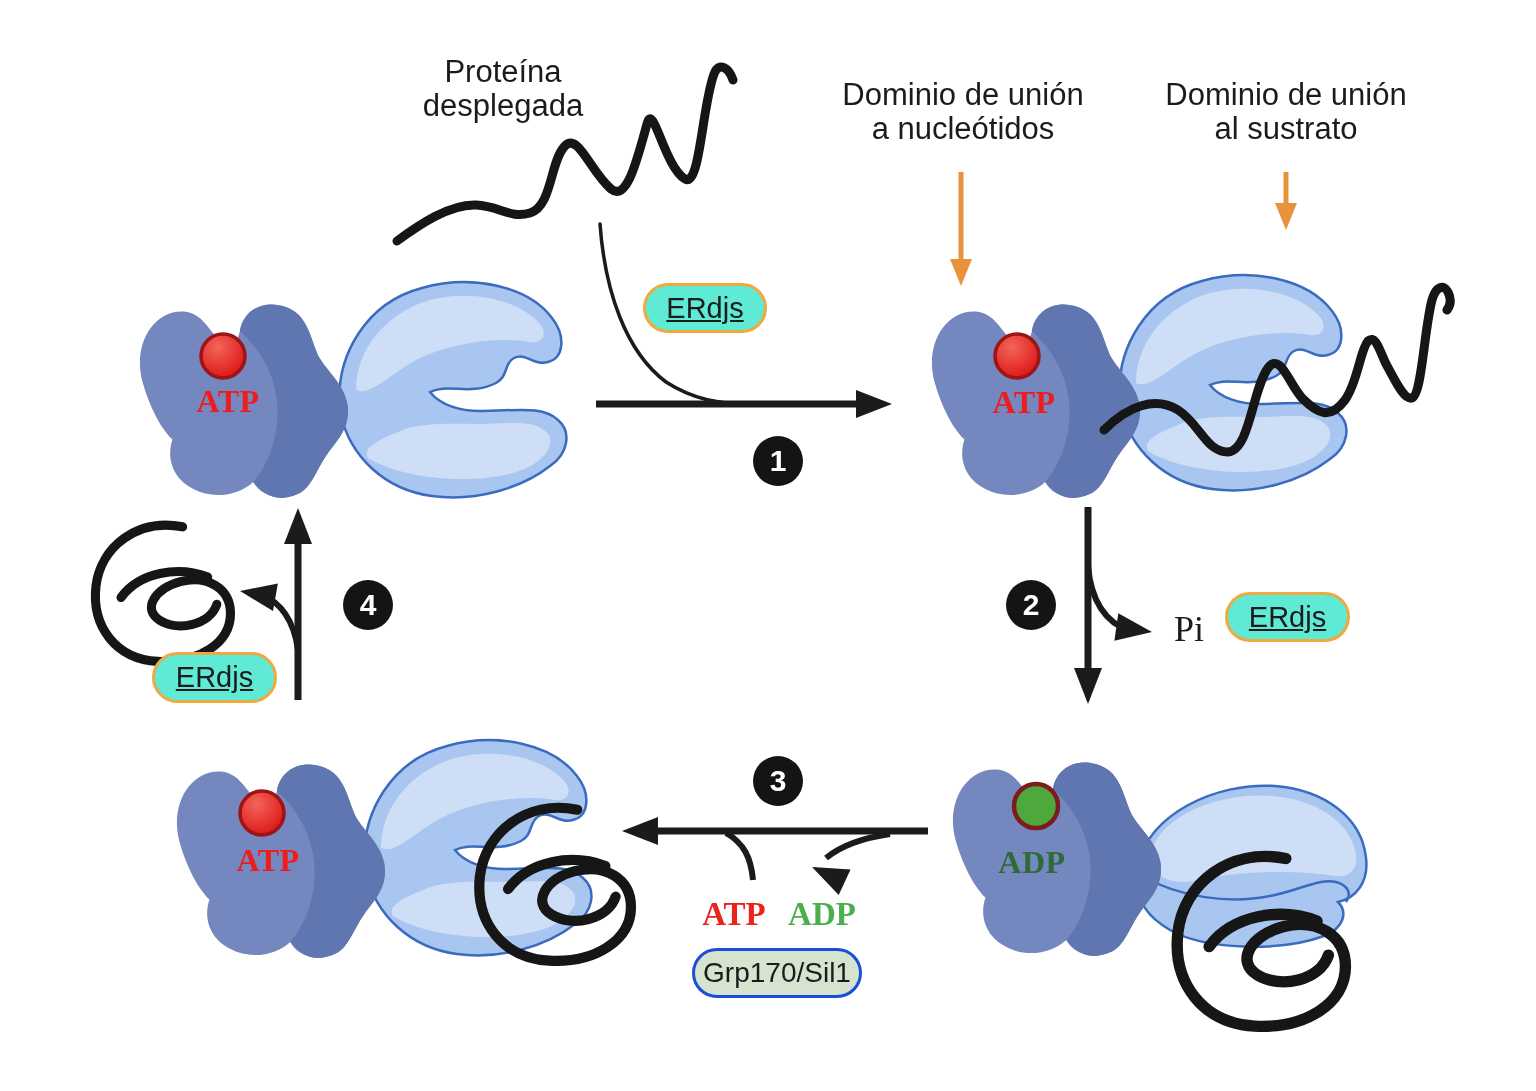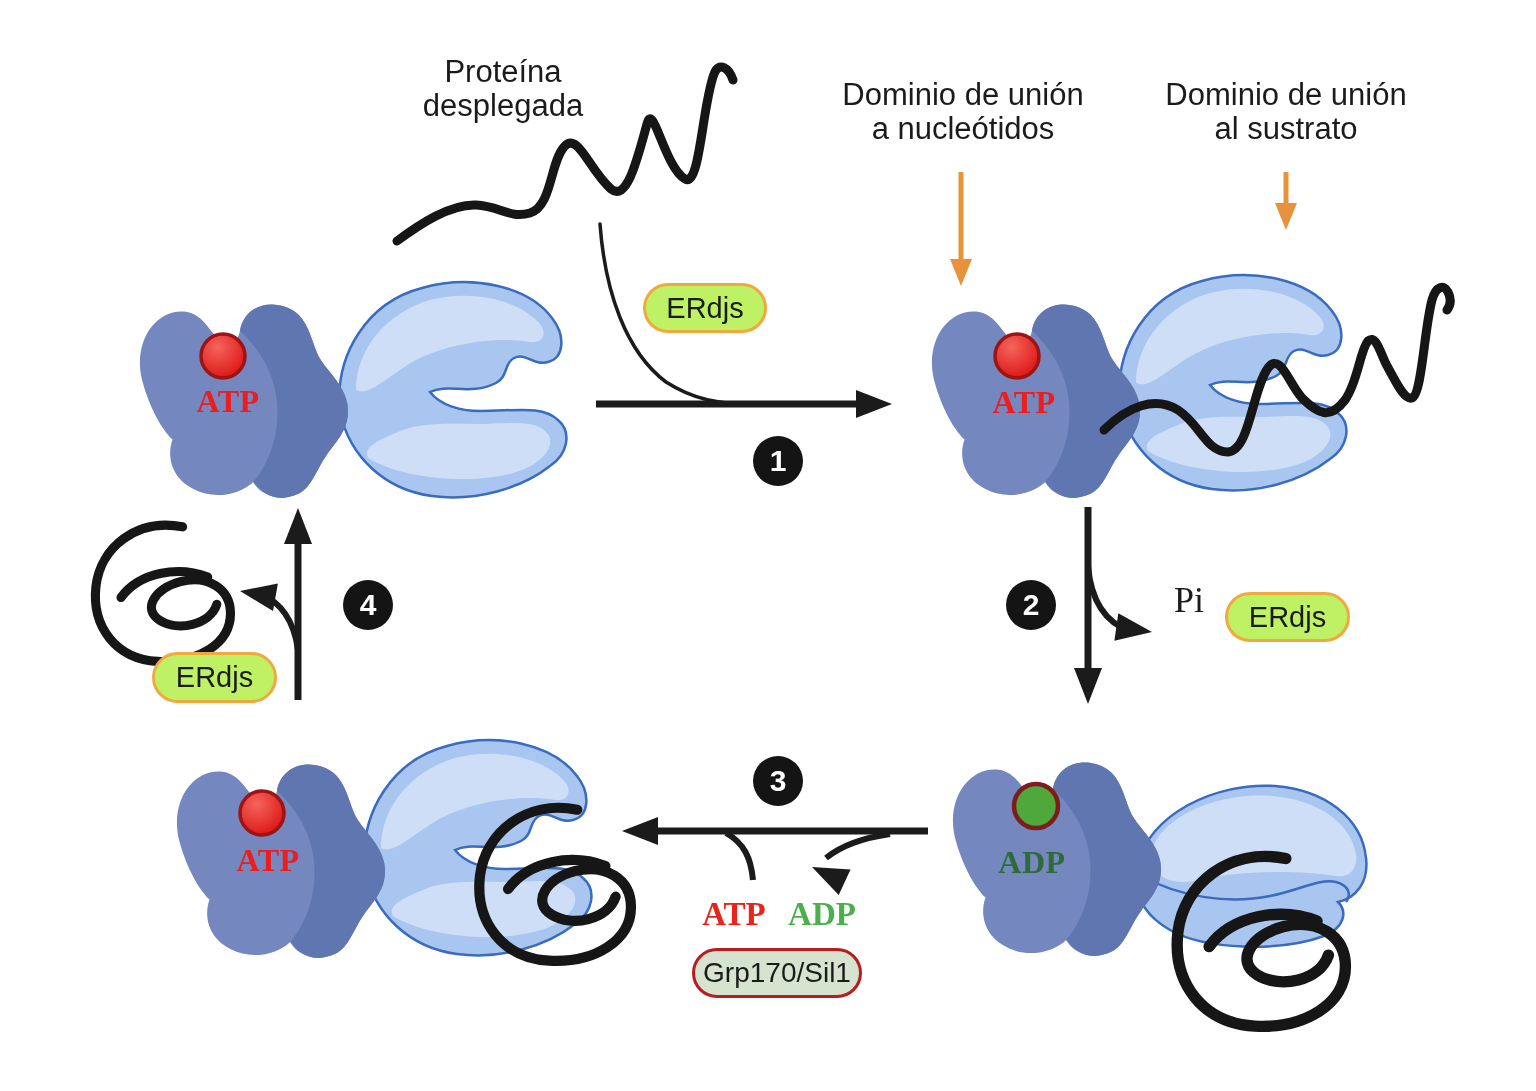--- a/index.html
+++ b/index.html
@@ -15,22 +15,22 @@
   .nuc-red{color:#ee1c1c;}
   .nuc-darkgreen{color:#2f6b38;}
   .x-red{color:#e8241c;font-weight:bold;font-size:33px;}
   .x-green{color:#4caf4e;font-weight:bold;font-size:33px;}
   .pi{font-size:36px;color:#1b1b1b;}
   .badge{position:absolute;width:50px;height:50px;border-radius:50%;background:#141414;
          color:#ffffff;display:flex;align-items:center;justify-content:center;
          font-size:30px;font-weight:600;transform:translate(-50%,-50%);}
   .pill{position:absolute;display:flex;align-items:center;justify-content:center;
         border-radius:26px;box-sizing:border-box;font-size:29px;color:#1b1b1b;}
-  .pill-yellow{background:#bef264;border:3px solid #f0a93f;}
-  .pill-green{background:#d5e3cf;border:3px solid #b91c1c;font-size:28px;}
+  .pill-yellow{background:#5eead4;border:3px solid #f0a93f;text-decoration:underline;}
+  .pill-green{background:#d5e3cf;border:3px solid #1d4ed8;font-size:28px;}
 </style>
 </head>
 <body>
 
 <div class="canvas">
 
   <svg class="layer" width="1536" height="1091" viewBox="0 0 1536 1091">
     <defs>
       <radialGradient id="redGrad" cx="38%" cy="30%" r="75%">
         <stop offset="0%" stop-color="#f4655b"></stop>
@@ -159,21 +159,21 @@
          C 1452,300 1450,306 1447,310"></path>
   </svg>
 
   <div class="lbl" style="left:503px;top:55px;">Proteína
 desplegada</div>
   <div class="lbl" style="left:963px;top:78px;">Dominio de unión
 a nucleótidos</div>
   <div class="lbl" style="left:1286px;top:78px;">Dominio de unión
 al sustrato</div>
 
-  <div class="ctr pi" style="left:1189px;top:600px;text-align:right;">Pi</div>
+  <div class="ctr pi" style="left:1189px;top:629px;text-align:right;">Pi</div>
 
   <div class="ctr nuc nuc-red" style="left:228px;top:401px;">ATP</div>
   <div class="ctr nuc nuc-red" style="left:1024px;top:402px;">ATP</div>
   <div class="ctr nuc nuc-darkgreen" style="left:1032px;top:862px;">ADP</div>
   <div class="ctr nuc nuc-red" style="left:268px;top:860px;">ATP</div>
 
   <div class="ctr x-red" style="left:734px;top:914px;">ATP</div>
   <div class="ctr x-green" style="left:822px;top:914px;">ADP</div>
 
   <div class="badge" style="left:778px;top:461px;">1</div>

